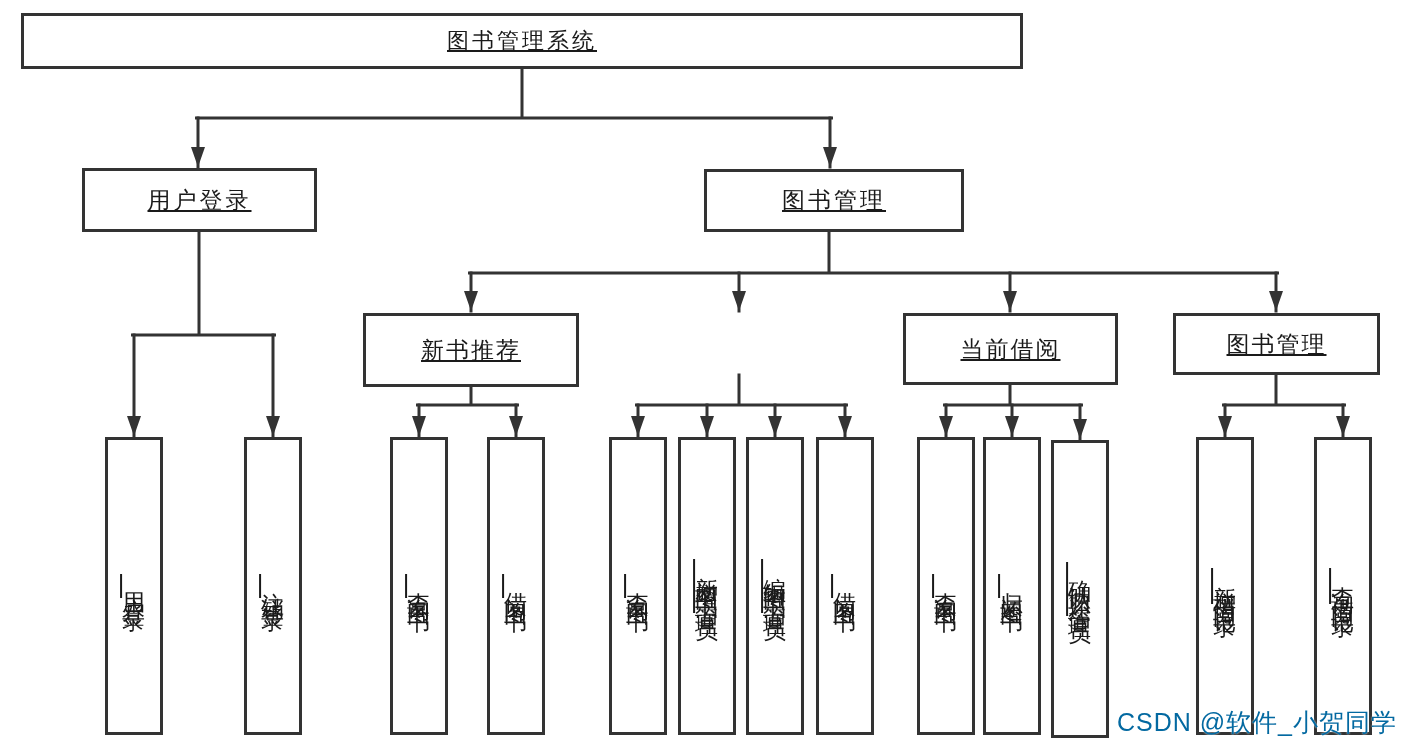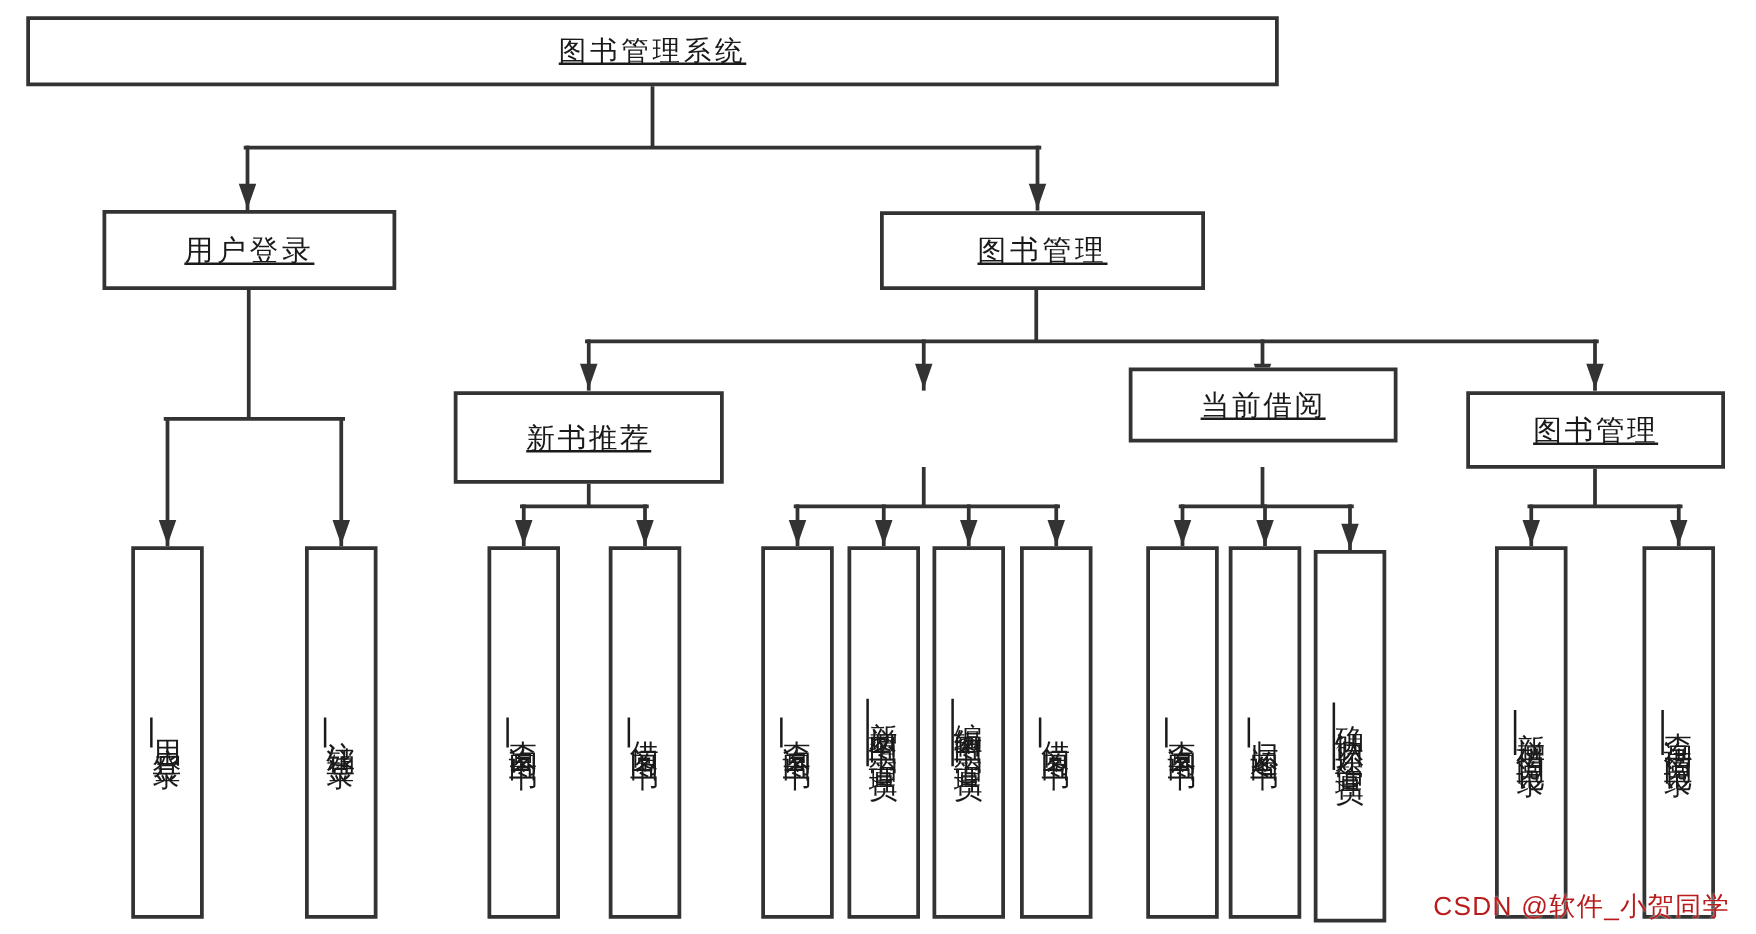--- a/index.html
+++ b/index.html
@@ -30,24 +30,24 @@
   .lvl3{font-size:23px;letter-spacing:2px;}
   .leaf{
     writing-mode:vertical-rl;
     text-orientation:mixed;
     font-size:23px;
     letter-spacing:6px;
     line-height:1.05;
   }
   .watermark{
     position:absolute;
-    right:21px;bottom:8px;
-    font-size:21px;
+    right:8px;bottom:8px;
+    font-size:25px;
     letter-spacing:1px;
-    color:#b91c1c;
+    color:#0369a1;
     text-shadow:0 0 2px #ffffff;
     white-space:nowrap;
   }
 </style>
 </head>
 <body>
 
 <div class="stage">
 
   <svg class="connectors" width="1405" height="747" viewBox="0 0 1405 747" xmlns="http://www.w3.org/2000/svg">
@@ -100,21 +100,21 @@
   <div class="node lvl2" style="left:82px;top:168px;width:235px;height:64px">
     <span>用户登录</span>
   </div>
   <div class="node lvl2" style="left:704px;top:169px;width:260px;height:63px">
     <span>图书管理</span>
   </div>
 
   <div class="node lvl3" style="left:363px;top:313px;width:216px;height:74px">
     <span>新书推荐</span>
   </div>
-  <div class="node lvl3" style="left:903px;top:294px;width:215px;height:60px">
+  <div class="node lvl3" style="left:903px;top:313px;width:215px;height:72px">
     <span>当前借阅</span>
   </div>
   <div class="node lvl3" style="left:1173px;top:313px;width:207px;height:62px">
     <span>图书管理</span>
   </div>
 
   <div class="node leaf" style="left:105px;top:437px;width:58px;height:298px">
     <span>用户登录</span>
   </div>
   <div class="node leaf" style="left:244px;top:437px;width:58px;height:298px">

